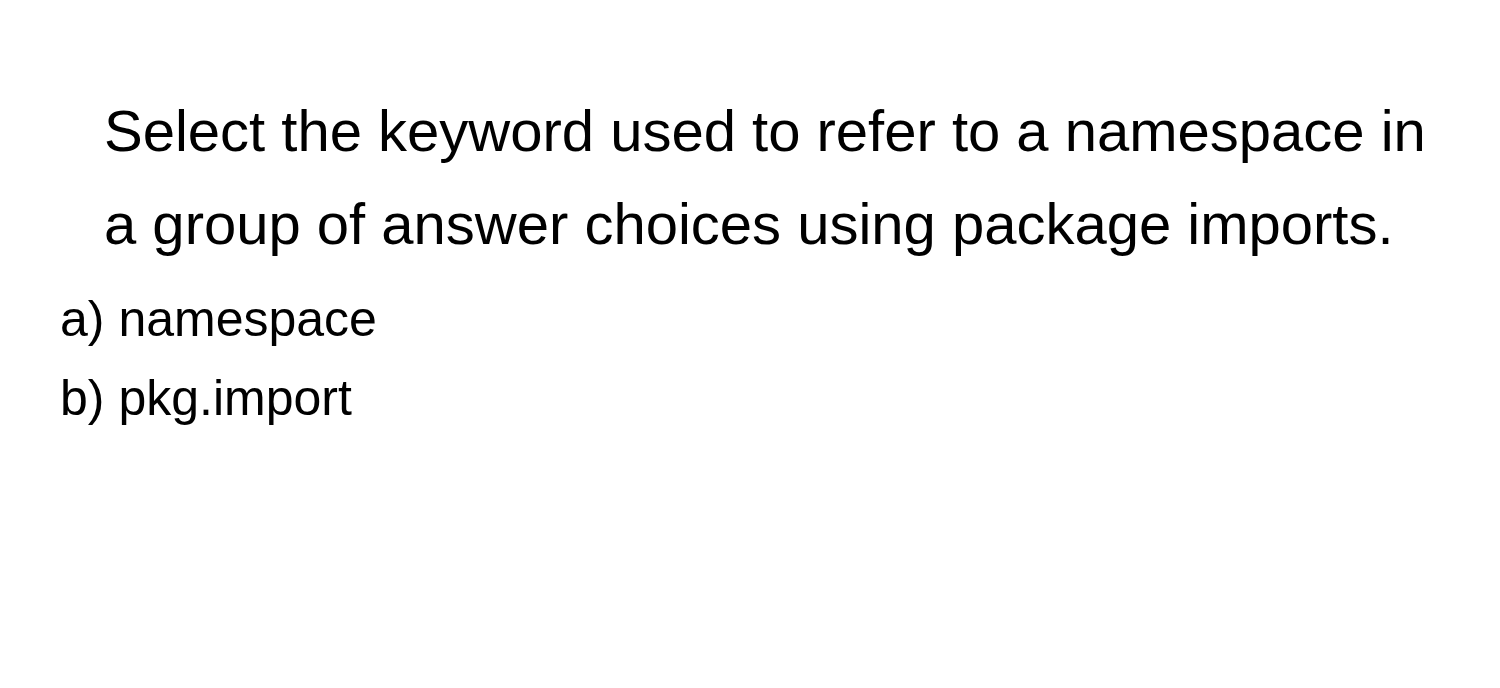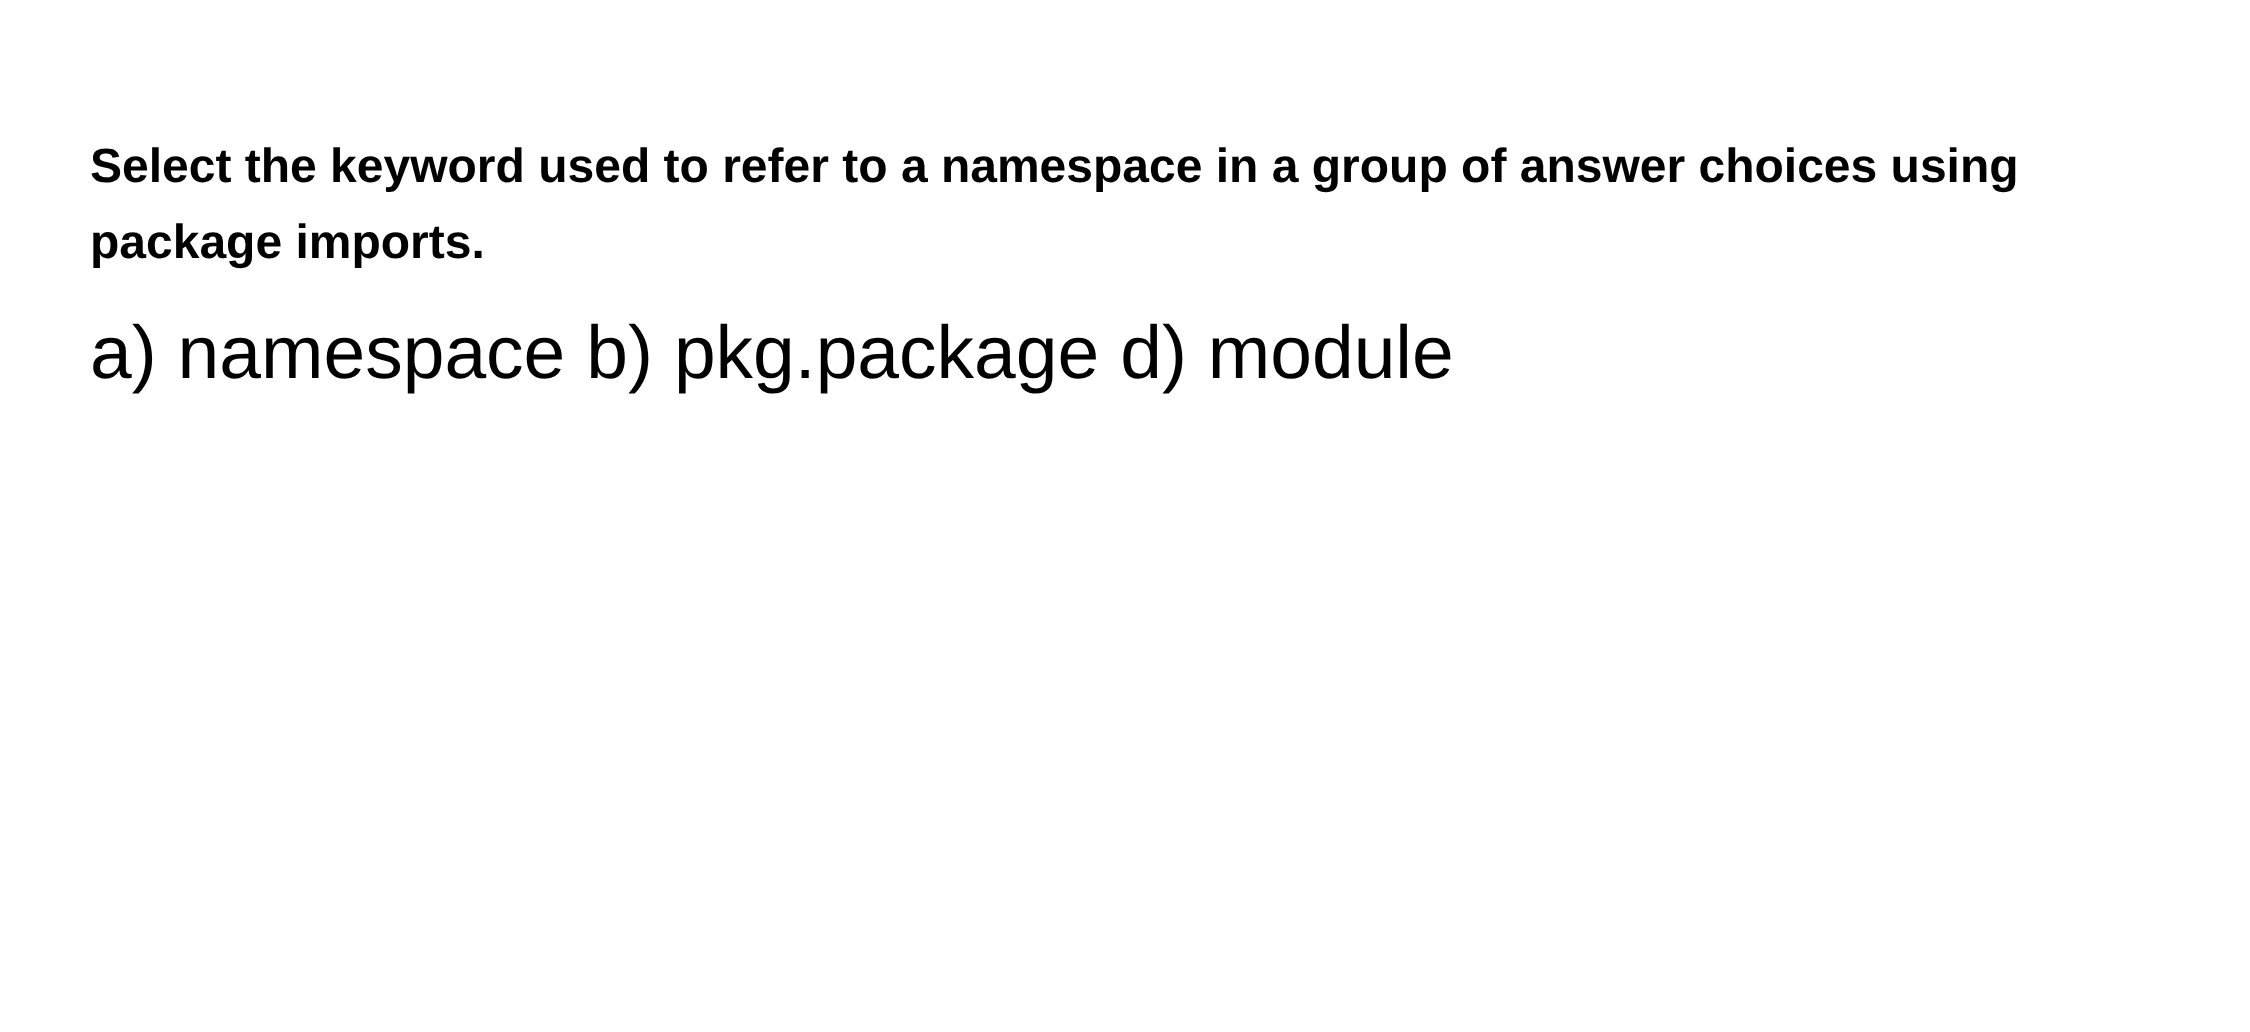--- a/index.html
+++ b/index.html
@@ -9,47 +9,44 @@
     }
     body {
       width: 1500px;
       height: 688px;
       background: #ffffff;
       font-family: -apple-system, BlinkMacSystemFont, "Segoe UI", Helvetica, Arial, sans-serif;
       color: #000000;
       padding: 85px 60px;
     }
     .question-text {
-      font-size: 32px;
+      font-size: 58px;
       line-height: 1.6;
       margin-bottom: 16px;
-      font-weight: 700;
+      font-weight: 400;
+      margin-left: 44px;
     }
     .options {
       display: flex;
-      flex-direction: row;
+      flex-direction: column;
       gap: 14px;
     }
     .option {
       font-size: 50px;
       line-height: 1.3;
       font-weight: 400;
     }
   </style>
 </head>
 <body>
 
 <div class="question-text">Select the keyword used to refer to a namespace in a group of answer choices using package imports.</div>
 
 <div class="options">
   <div class="option">
     <span>a)</span>
     <span>namespace</span>
   </div>
   <div class="option">
     <span>b)</span>
-    <span>pkg.package</span>
-  </div>
-  <div class="option">
-    <span>d)</span>
-    <span>module</span>
+    <span>pkg.import</span>
   </div>
 </div>
 
 </body></html>

